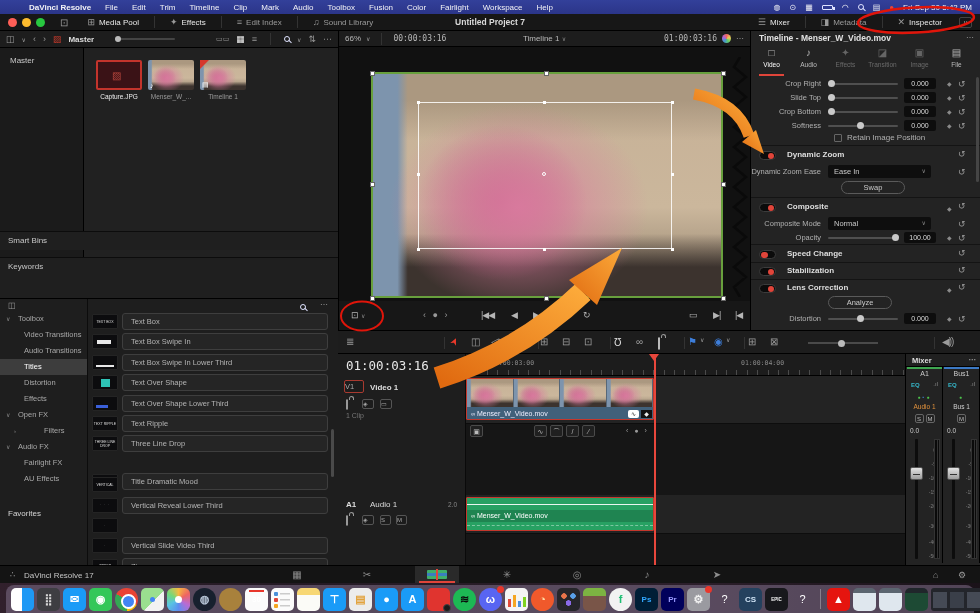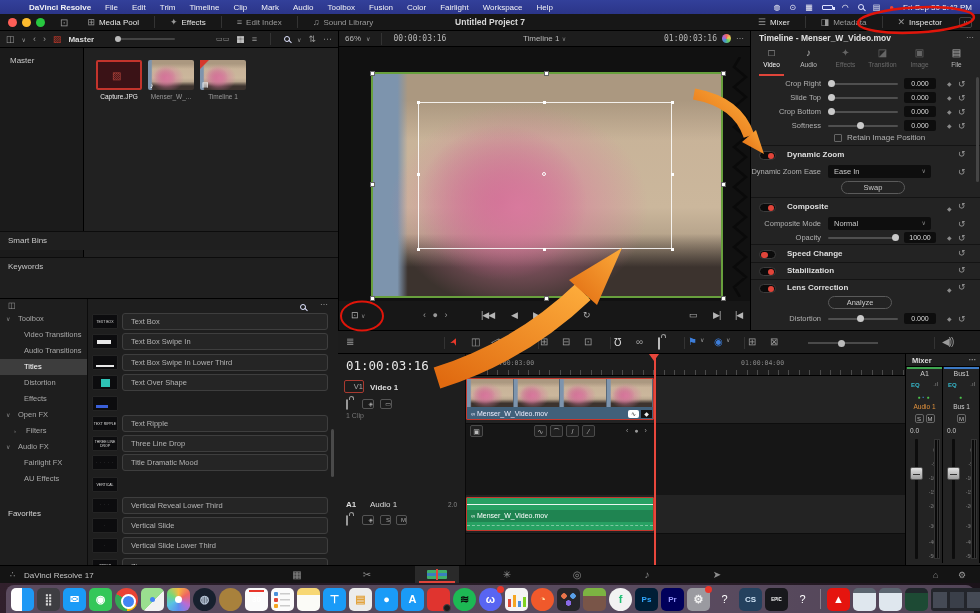--- a/index.html
+++ b/index.html
@@ -93,21 +93,21 @@
 
 #tltools{position:absolute;left:338px;top:330px;width:642px;height:24px;background:#1d1d1d;border-top:1px solid #000;border-bottom:1px solid #000;color:#9b9b9b}
 #tltools .ti{position:absolute;top:5px;font-size:10px}
 
 #timeline{position:absolute;left:338px;top:354px;width:567px;height:211px;background:#161616;overflow:hidden}
 #tl-headcol{position:absolute;left:0;top:0;width:128px;height:100%;background:#1e1e1e;border-right:1px solid #0a0a0a}
 #tl-ruler{position:absolute;left:128px;top:0;right:0;height:22px;background:#1c1c1c;border-bottom:1px solid #000}
 #tl-ticks{position:absolute;left:0;bottom:0;width:100%;height:5px;background:repeating-linear-gradient(90deg,#4a4a4a 0 1px,transparent 1px 10.4px)}
 .rlabel{position:absolute;top:5px;font-size:6.5px;color:#8a8a8a}
 .lane{position:absolute;left:0;width:100%;background:#232323;border-bottom:1px solid #0d0d0d}
-.tbox{position:absolute;border:1px solid #555;border-radius:2px;background:#1c1c1c;text-align:right;color:#aaa}
+.tbox{position:absolute;border:1px solid #555;border-radius:2px;background:#1c1c1c;text-align:left;color:#aaa}
 .lockic{position:relative;width:8px;height:6px;border:1px solid #999;border-radius:1px}
 .lockic::before{content:'';position:absolute;top:-4px;left:1.5px;width:3px;height:3px;border:1px solid #999;border-bottom:none;border-radius:3px 3px 0 0}
 #vclip{position:absolute;left:128px;top:24px;width:188px;height:42px;border:1.5px solid #c5372c;border-radius:1px;overflow:hidden}
 #vclip-thumbs{position:absolute;left:0;top:0;width:100%;height:28px;display:flex}
 .cth{flex:1;border-right:1px solid rgba(0,0,0,.3)}
 #vclip-bar{position:absolute;left:0;top:28px;width:100%;height:13px;background:#41607a;color:#eef;font-size:7px;line-height:13px;padding-left:4px;white-space:nowrap}
 #aclip{position:absolute;left:128px;top:143px;width:188px;height:34px;background:#27a163;border:1.5px solid #c5372c;border-radius:1px;overflow:hidden;color:#fff}
 #playhead{position:absolute;left:316px;top:0;width:1.5px;height:100%;background:#e8473c;z-index:9}
 #ph-tri{position:absolute;left:311px;top:0;width:0;height:0;border-left:5px solid transparent;border-right:5px solid transparent;border-top:7px solid #e8473c;z-index:9}
 .kfbtn{position:absolute;width:13px;height:12px;border:1px solid #4a4a4a;border-radius:2px;background:#202020;color:#bbb;font-size:7px;text-align:center;line-height:11px}
@@ -302,21 +302,21 @@
     <span class="lens abs" style="left:300px;top:4px"></span>
     <span class="ic abs" style="left:320px;top:1px">⋯</span>
     <div id="fx-nav" style="padding-top: 12px;">
         <div class="fx-item"><span class="fx-chev">∨</span><span style="margin-left: 18px;">Toolbox</span></div>
         <div class="fx-item"><span style="margin-left: 24px;">Video Transitions</span></div>
         <div class="fx-item"><span style="margin-left: 24px;">Audio Transitions</span></div>
         <div class="fx-item fx-sel"><span style="margin-left: 24px;">Titles</span></div>
         <div class="fx-item"><span style="margin-left: 24px;">Distortion</span></div>
         <div class="fx-item"><span style="margin-left: 24px;">Effects</span></div>
         <div class="fx-item"><span class="fx-chev">∨</span><span style="margin-left: 18px;">Open FX</span></div>
-        <div class="fx-item"><span class="fx-chev" style="left: 14px;">›</span><span style="margin-left: 26px;">Filters</span></div>
+        <div class="fx-item"><span class="fx-chev" style="left: 14px;">›</span><span style="margin-left: 44px;">Filters</span></div>
         <div class="fx-item"><span class="fx-chev">∨</span><span style="margin-left: 18px;">Audio FX</span></div>
         <div class="fx-item"><span style="margin-left: 24px;">Fairlight FX</span></div>
         <div class="fx-item"><span style="margin-left: 24px;">AU Effects</span></div>
       </div>
     
     <div class="abs" style="left:8px;top:210px;color:#d5d5d5;font-size:8px">Favorites</div>
     <div id="fx-list">
         <div class="tl-row" style="top: 0px;">
           <div class="tl-thumb">TEXT BOX</div>
           <div class="tl-box">Text Box</div>
@@ -328,47 +328,47 @@
         <div class="tl-row" style="top: 40.8px;">
           <div class="tl-thumb t-lowbar"></div>
           <div class="tl-box">Text Box Swipe In Lower Third</div>
         </div>
         <div class="tl-row" style="top: 61.2px;">
           <div class="tl-thumb t-teal"></div>
           <div class="tl-box">Text Over Shape</div>
         </div>
         <div class="tl-row" style="top: 81.6px;">
           <div class="tl-thumb t-blue"></div>
+          <div class="tl-box">Text Over Shape Lower Third</div>
         </div>
         <div class="tl-row" style="top: 102px;">
           <div class="tl-thumb">TEXT RIPPLE</div>
           <div class="tl-box">Text Ripple</div>
         </div>
         <div class="tl-row" style="top: 122.4px;">
           <div class="tl-thumb">THREE LINE DROP</div>
           <div class="tl-box">Three Line Drop</div>
         </div>
-        <div class="tl-row" style="top: 141px;">
+        <div class="tl-row" style="top: 160px;">
           <div class="tl-thumb t-dots">· · · · ·</div>
           <div class="tl-box">Title Dramatic Mood</div>
         </div>
         <div class="tl-row" style="top: 163.2px;">
           <div class="tl-thumb">VERTICAL</div>
         </div>
         <div class="tl-row" style="top: 183.6px;">
           <div class="tl-thumb t-dots">· · ·</div>
           <div class="tl-box">Vertical Reveal Lower Third</div>
         </div>
         <div class="tl-row" style="top: 204px;">
           <div class="tl-thumb t-dots">·</div>
-          <div class="tl-box">Vertical Slide</div>
         </div>
         <div class="tl-row" style="top: 224.4px;">
           <div class="tl-thumb t-dots">·</div>
-          <div class="tl-box">Vertical Slide Lower Third</div>
+          <div class="tl-box">Vertical Slide Video Third</div>
         </div>
         <div class="tl-row" style="top: 244.8px;">
           <div class="tl-thumb">ZIPPER</div>
           <div class="tl-box">Zipper</div>
         </div>
       </div>
     <div id="fx-scroll"></div>
   </div>
 
   <div id="viewer">

